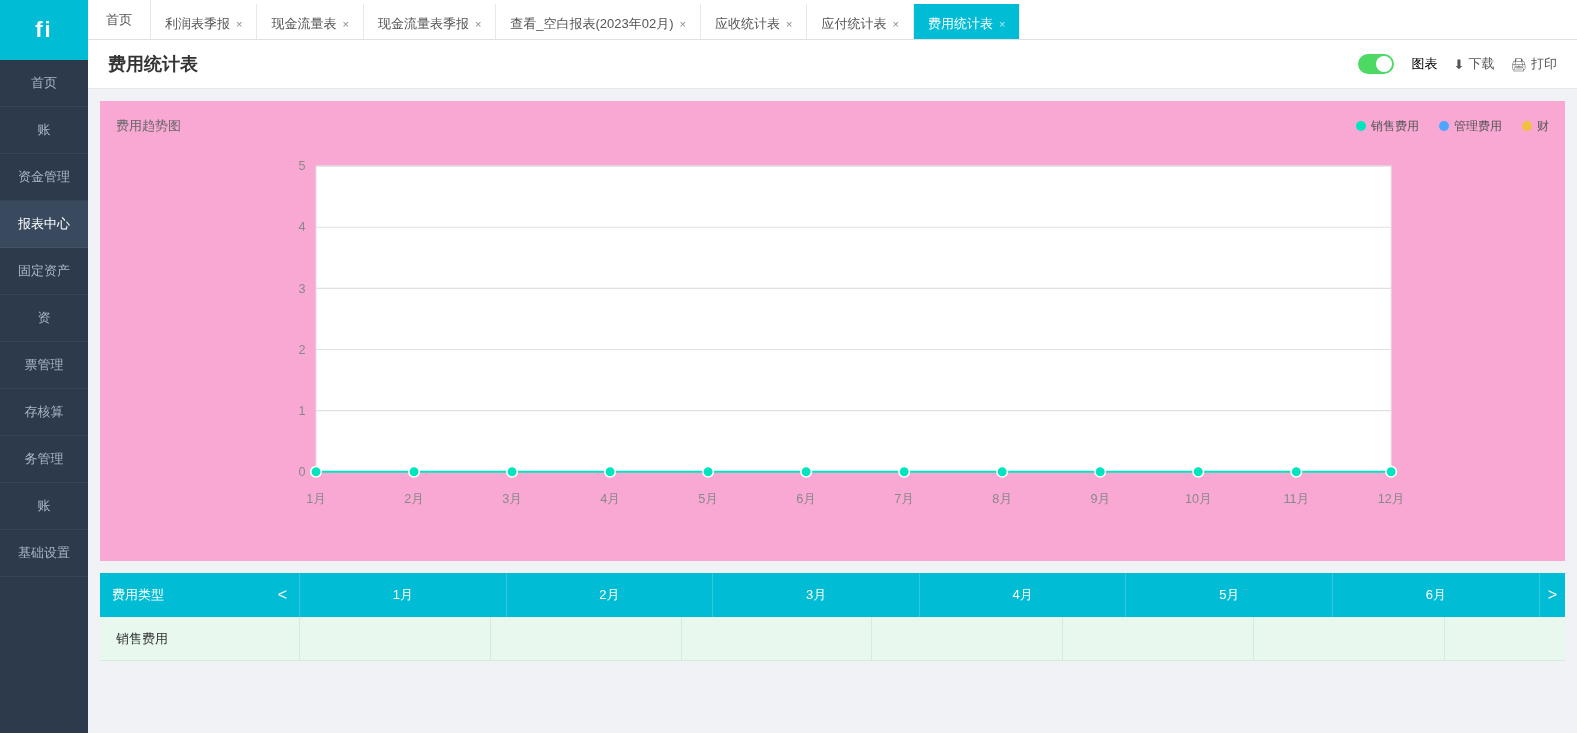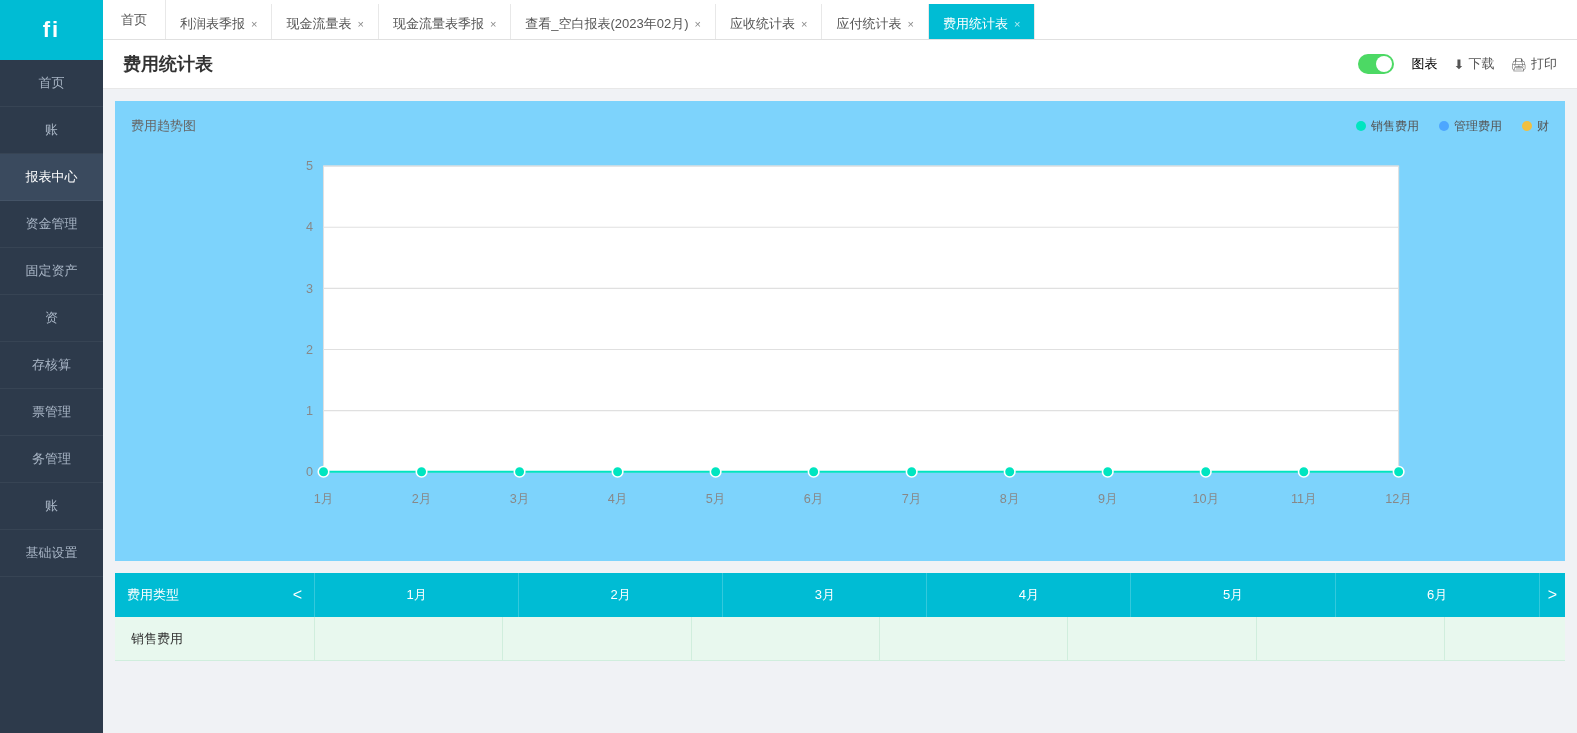--- a/index.html
+++ b/index.html
@@ -1,20 +1,20 @@
 <!DOCTYPE html>
 <html><head>
   <meta charset="utf-8">
   <style>
     * { margin: 0; padding: 0; box-sizing: border-box; }
     body { font-family: 'Microsoft YaHei', Arial, sans-serif; font-size: 13px; background: #f0f2f5; display: flex; height: 733px; overflow: hidden; }
 
     
     .sidebar {
-      width: 103px;
+      width: 88px;
       background: #2d3a4b;
       display: flex;
       flex-direction: column;
       flex-shrink: 0;
       height: 100%;
       overflow: hidden;
     }
     .sidebar-logo {
       height: 60px;
       background: #00bcd4;
@@ -147,21 +147,21 @@
       display: flex;
       align-items: center;
       gap: 4px;
       color: #555;
       cursor: pointer;
       font-size: 13px;
     }
 
     
     .chart-section {
-      background: #7dd3fc;
+      background: #f9a8d4;
       margin: 12px 12px 0 12px;
       padding: 16px;
       flex-shrink: 0;
     }
     .chart-header {
       display: flex;
       align-items: center;
       justify-content: space-between;
       margin-bottom: 10px;
     }
@@ -268,26 +268,26 @@
       flex-shrink: 0;
     }
   </style>
 </head>
 <body>
 
 <div class="sidebar">
   <div class="sidebar-logo">fi</div>
   <div class="sidebar-item">首页</div>
   <div class="sidebar-item">账</div>
+  <div class="sidebar-item">资金管理</div>
   <div class="sidebar-item active">报表中心</div>
-  <div class="sidebar-item">资金管理</div>
   <div class="sidebar-item">固定资产</div>
   <div class="sidebar-item">资</div>
+  <div class="sidebar-item">票管理</div>
   <div class="sidebar-item">存核算</div>
-  <div class="sidebar-item">票管理</div>
   <div class="sidebar-item">务管理</div>
   <div class="sidebar-item">账</div>
   <div class="sidebar-item">基础设置</div>
 </div>
 
 <div class="main">
 
   <div class="tab-bar">
     <div class="tab-home">首页</div>
     <div class="tab">

